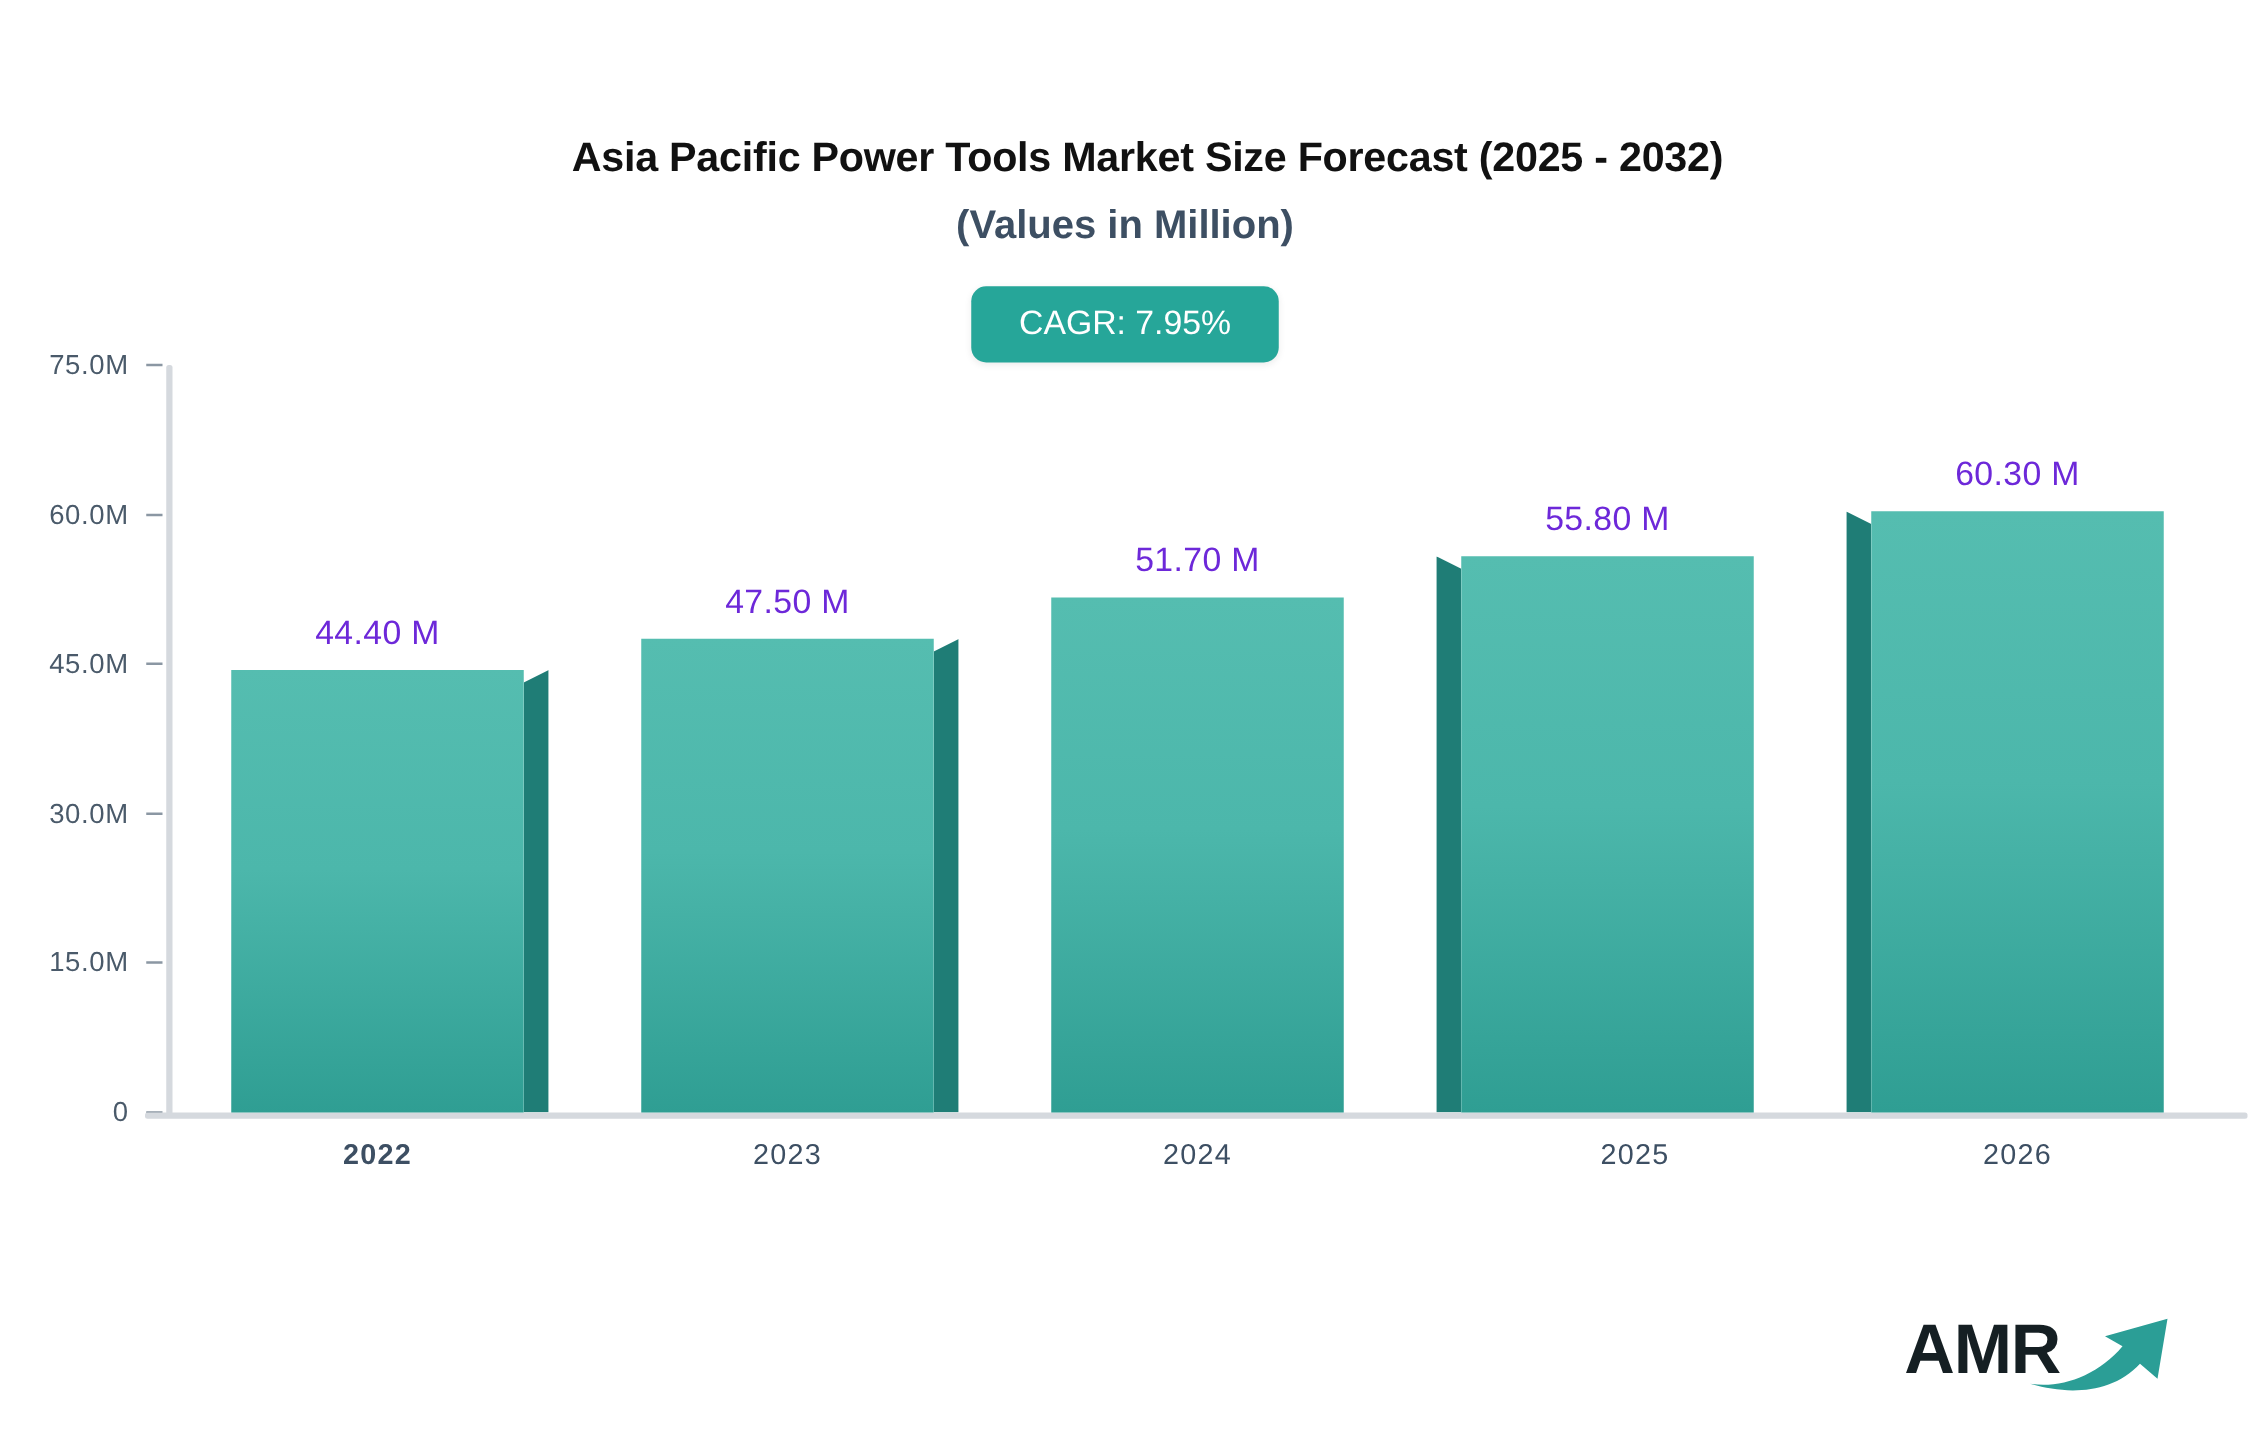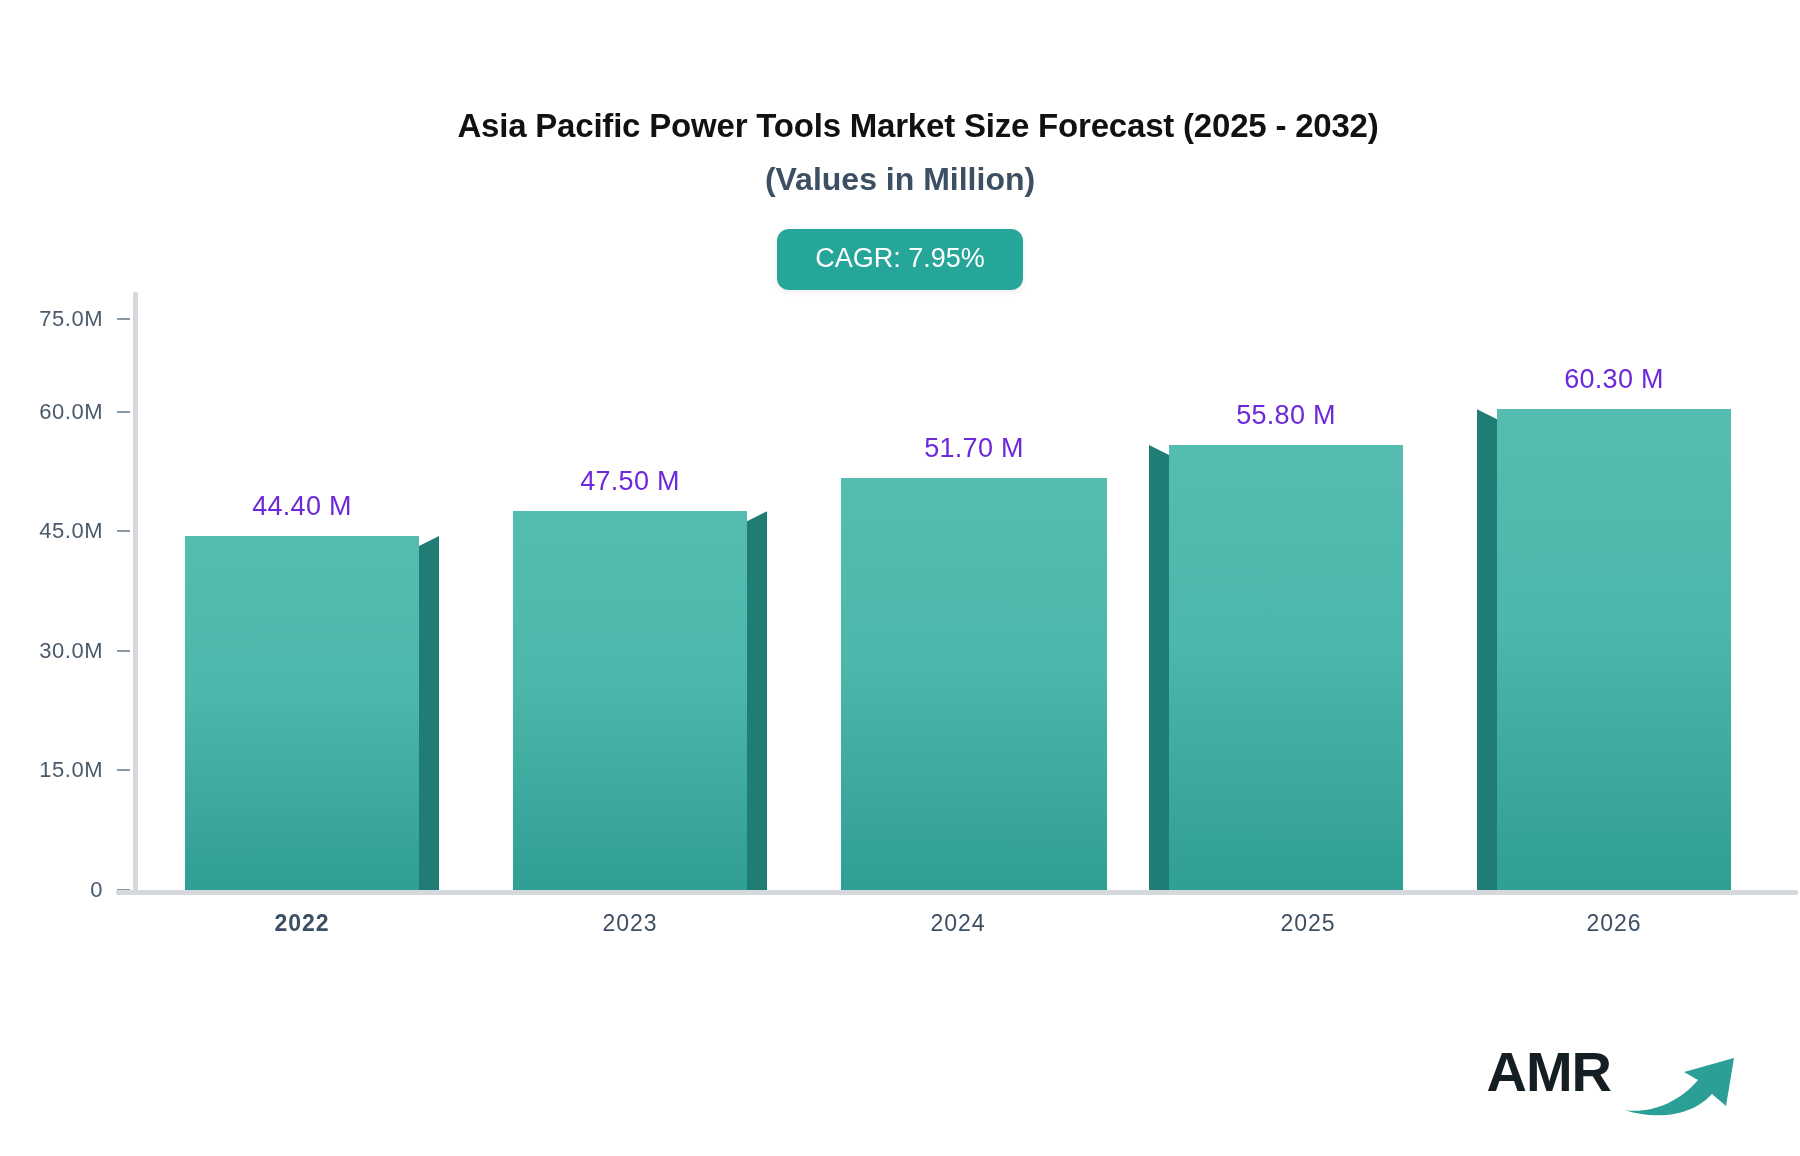--- a/index.html
+++ b/index.html
@@ -191,23 +191,22 @@
     letter-spacing: 1px;
     white-space: nowrap;
   }
 
   
   .logo {
     position: absolute;
     right: 58px;
     bottom: 42px;
     display: flex;
-    align-items: flex-start;
+    align-items: center;
     height: 70px;
-    gap: 37px;
   }
   .logo-text {
     font-size: 56px;
     font-weight: bold;
     color: #151f23;
     letter-spacing: -1px;
     line-height: 1;
   }
   .logo-arrow {
     margin-left: -26px;
@@ -224,21 +223,21 @@
     <div class="chart-subtitle">(Values in Million)</div>
   </div>
 
   <div class="cagr-wrap">
     <div class="cagr-badge">CAGR: 7.95%</div>
   </div>
 
   <div class="plot">
 
     <div class="yaxis" id="yaxis">
-        <div class="ytick" style="top: 22px; margin-top: 27px;">
+        <div class="ytick" style="top: 22px;">
           <span class="ytick-label">75.0M</span>
           <span class="ytick-mark"></span>
         </div>
         <div class="ytick" style="top: 141.6px;">
           <span class="ytick-label">60.0M</span>
           <span class="ytick-mark"></span>
         </div>
         <div class="ytick" style="top: 261.2px; justify-content: center;">
           <span class="ytick-label">45.0M</span>
           <span class="ytick-mark"></span>
@@ -267,21 +266,21 @@
           </div>
           <div class="bar-value" style="bottom: 368.016px;">44.40 M</div>
         </div>
         <div class="bar-slot" style="left: 375px; width: 234px;">
           <div class="bar-3d" style="height: 378.733px;">
             <div class="bar-face"></div>
             <div class="bar-side right"></div>
           </div>
           <div class="bar-value" style="bottom: 392.733px;">47.50 M</div>
         </div>
-        <div class="bar-slot" style="left: 703px; width: 266px;">
+        <div class="bar-slot" style="left: 703px; width: 234px;">
           <div class="bar-3d" style="height: 412.221px;">
             <div class="bar-face"></div>
           </div>
           <div class="bar-value" style="bottom: 426.221px;">51.70 M</div>
         </div>
         <div class="bar-slot" style="left: 1031px; width: 234px;">
           <div class="bar-3d" style="height: 444.912px;">
             <div class="bar-face"></div>
             <div class="bar-side left"></div>
           </div>

